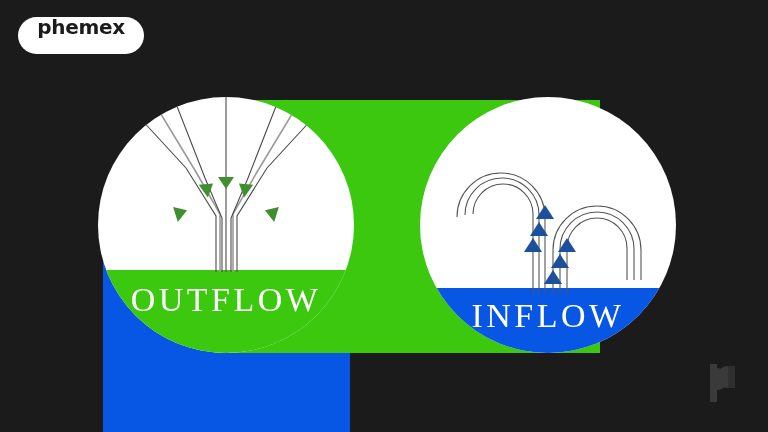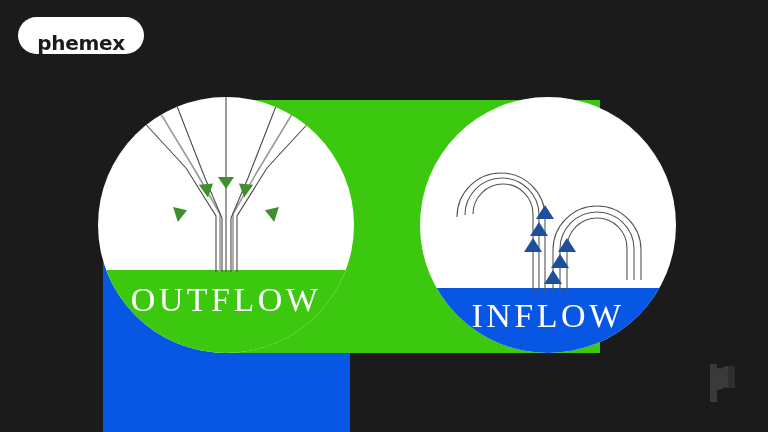--- a/index.html
+++ b/index.html
@@ -22,21 +22,21 @@
   
   .logo-pill {
     position: absolute;
     left: 18px;
     top: 17px;
     width: 126px;
     height: 37px;
     border-radius: 19px;
     background: #ffffff;
     display: flex;
-    align-items: flex-end;
+    align-items: flex-start;
     justify-content: center;
   }
   .logo-text {
     color: #1b1b1b;
     font-family: "DejaVu Sans", sans-serif;
     font-size: 20px;
     font-weight: 700;
     letter-spacing: -0.3px;
     line-height: 1;
     padding-bottom: 1px;

